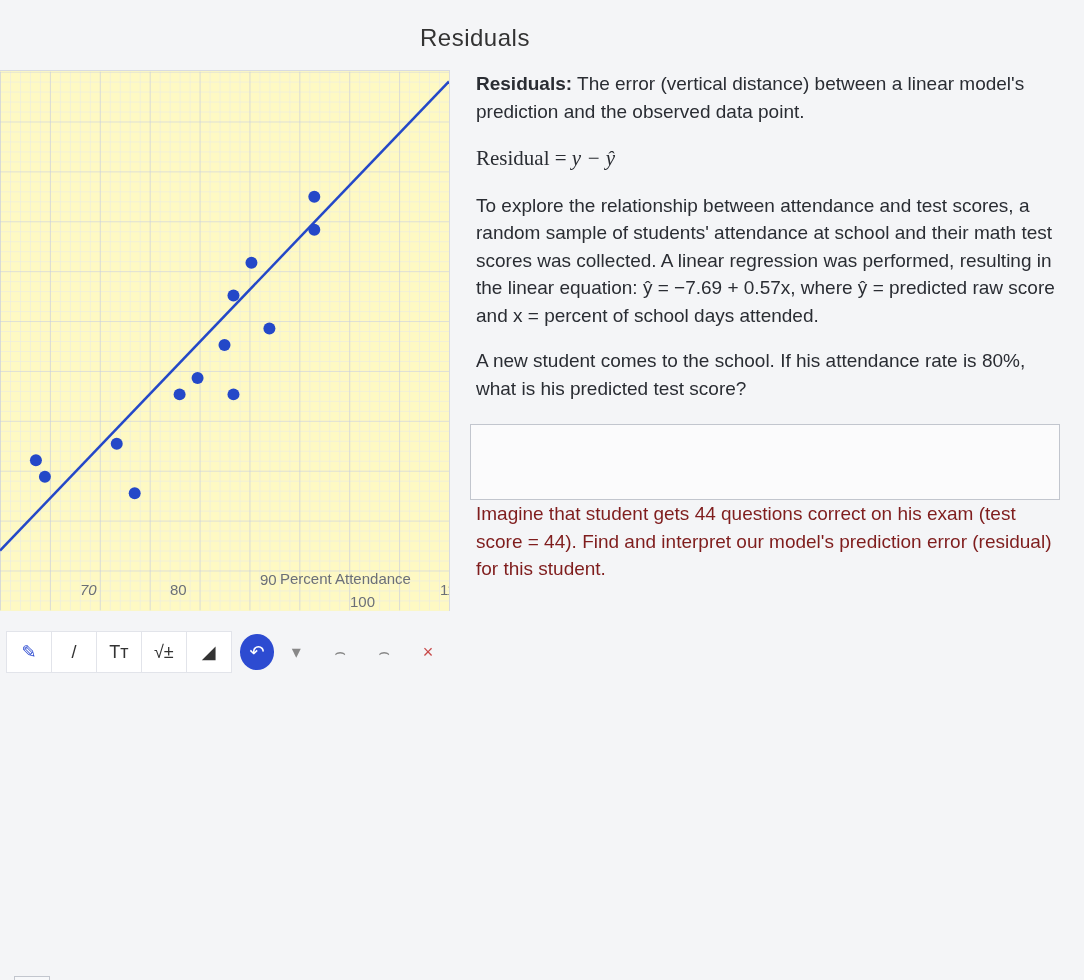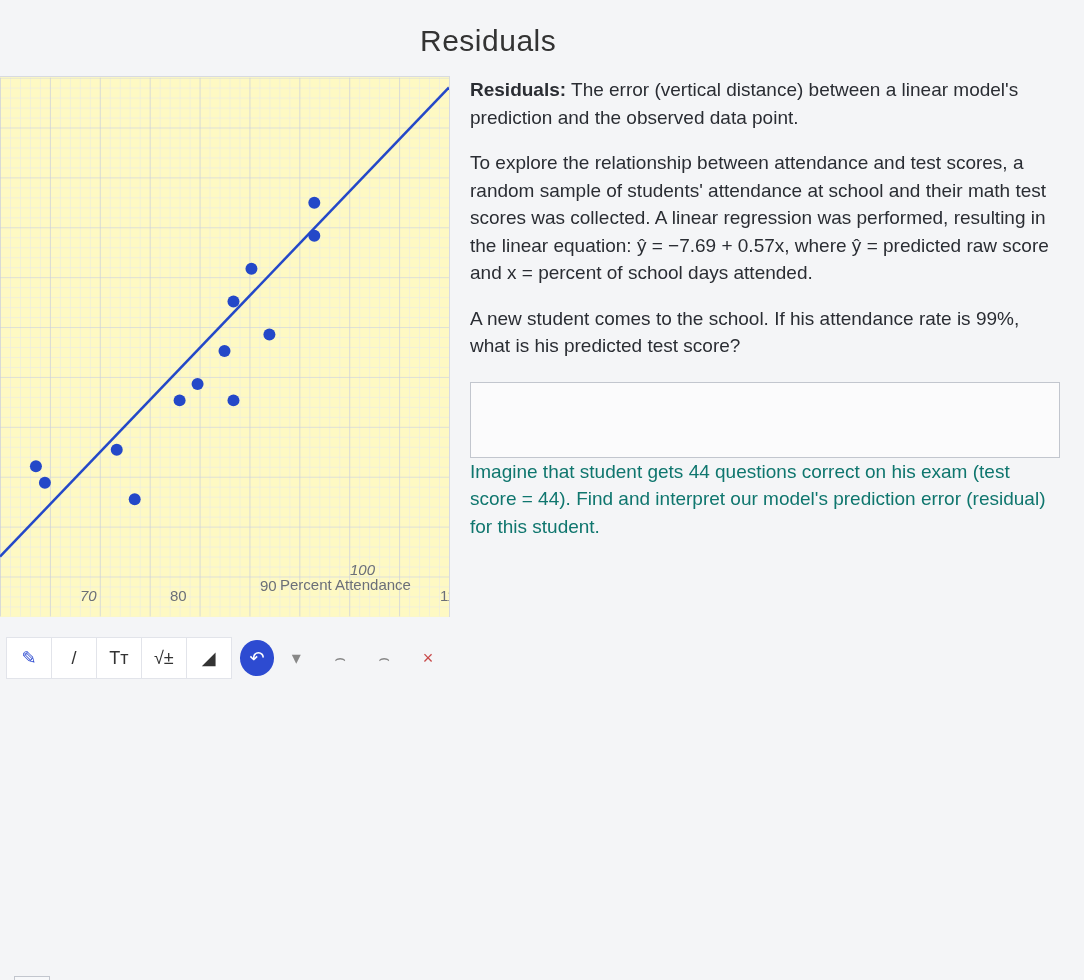--- a/index.html
+++ b/index.html
@@ -1,34 +1,34 @@
 <!DOCTYPE html>
 <html><head>
 <meta charset="utf-8">
 <style>
 html,body{margin:0;padding:0;font-family:Arial,Helvetica,sans-serif;background:#f4f5f7;color:#222;width:1084px;height:980px;overflow:hidden}
 .page{display:flex;flex-direction:column;width:100%;height:100%}
-.title{font-size:30px;font-weight:400;color:#333;padding:24px 0 18px 420px;letter-spacing:0.5px}
+.title{font-size:24px;font-weight:400;color:#333;padding:24px 0 18px 420px;letter-spacing:0.5px}
 .body{display:flex;flex:1;gap:0}
 .left{width:450px;min-width:450px;display:flex;flex-direction:column}
 .chart-box{background:#fef9c3;border:1px solid #d8dbe0;border-left:none;border-bottom:none;height:540px;position:relative;overflow:hidden}
 .chart-label{position:absolute;font-size:15px;color:#6b6f78}
 .toolbar{display:flex;align-items:center;gap:0;margin-top:20px;padding-left:6px}
 .tool{width:46px;height:40px;display:flex;align-items:center;justify-content:center;font-size:18px;color:#333;border-right:1px solid #e2e4ea;background:#fff;border-top:1px solid #e2e4ea;border-bottom:1px solid #e2e4ea}
 .tool:first-child{border-left:1px solid #e2e4ea}
 .tool.accent{background:#2d4bd1;color:#fff;border-radius:50%;width:36px;height:36px;border:none;margin-left:8px}
 .tool.plain{background:transparent;border:none;color:#888}
 .tool.close{color:#c84a4a}
 .right{flex:1;padding:0 24px 0 20px;font-size:19px;line-height:1.45;color:#2a2d33}
-.right p{margin:0 0 18px 0}
+.right p{margin:0 0 18px 6px}
 .right .term{font-weight:700}
 .formula{font-family:'Times New Roman',serif;font-style:italic;font-size:21px}
 .answer-box{margin-top:22px;border:1px solid #c2c6ce;background:#fbfbfc;height:74px;position:relative}
 .answer-ctrl{position:absolute;left:14px;bottom:-26px;width:34px;height:28px;border:1px solid #c2c6ce;background:#f7f8fa;display:flex;align-items:center;justify-content:center}
-.followup{margin-top:48px;font-size:19px;line-height:1.45;color:#0f766e}
+.followup{margin-top:48px;font-size:19px;line-height:1.45;color:#7f1d1d}
 svg.grid-svg{width:100%;height:100%}
 </style>
 </head>
 <body>
 
 <div class="page">
   <div class="title">Residuals</div>
   <div class="body">
     <div class="left">
       <div class="chart-box">
@@ -58,43 +58,46 @@
               <circle cx="270" cy="257.5" r="6" fill="#2448c8"></circle>
               <circle cx="315" cy="125.5" r="6" fill="#2448c8"></circle>
               <circle cx="315" cy="158.5" r="6" fill="#2448c8"></circle>
             </g>
         </svg>
         <div class="chart-label" id="xlabel" style="bottom:24px;left:280px">Percent Attendance</div>
         <div id="xticks">
             <div class="chart-label" style="left: 80px; top: 510px; font-style: italic;">70</div>
             <div class="chart-label" style="left: 170px; top: 510px;">80</div>
             <div class="chart-label" style="left: 260px; top: 500px;">90</div>
-            <div class="chart-label" style="left: 350px; top: 484px; font-style: italic;">100</div>
+            <div class="chart-label" style="left: 350px; top: 522px;">100</div>
             <div class="chart-label" style="left: 440px; top: 510px;">110</div>
           </div>
       </div>
       <div class="toolbar">
         <div class="tool" style="color:#2d4bd1">✎</div>
         <div class="tool">/</div>
         <div class="tool">Тт</div>
         <div class="tool">√±</div>
         <div class="tool">◢</div>
         <div class="tool accent">↶</div>
         <div class="tool plain">▾</div>
         <div class="tool plain">⌢</div>
         <div class="tool plain">⌢</div>
         <div class="tool plain close">×</div>
       </div>
     </div>
     <div class="right">
       <p>
         <span class="term">Residuals:</span><span> The error (vertical distance) between a linear model's prediction and the observed data point.</span>
       </p>
+      <p class="formula">
+        <span style="font-style:normal">Residual = </span><span>y</span><span> − </span><span>ŷ</span>
+      </p>
       <p>To explore the relationship between attendance and test scores, a random sample of students' attendance at school and their math test scores was collected. A linear regression was performed, resulting in the linear equation: ŷ = −7.69 + 0.57x, where ŷ = predicted raw score and x = percent of school days attended.</p>
-      <p>A new student comes to the school. If his attendance rate is 99%, what is his predicted test score?</p>
+      <p>A new student comes to the school. If his attendance rate is 80%, what is his predicted test score?</p>
       <div class="answer-box"></div>
       <div class="answer-ctrl">
         
       </div>
       <p class="followup">Imagine that student gets 44 questions correct on his exam (test score = 44). Find and interpret our model's prediction error (residual) for this student.</p>
     </div>
   </div>
 </div>
 
 </body></html>

